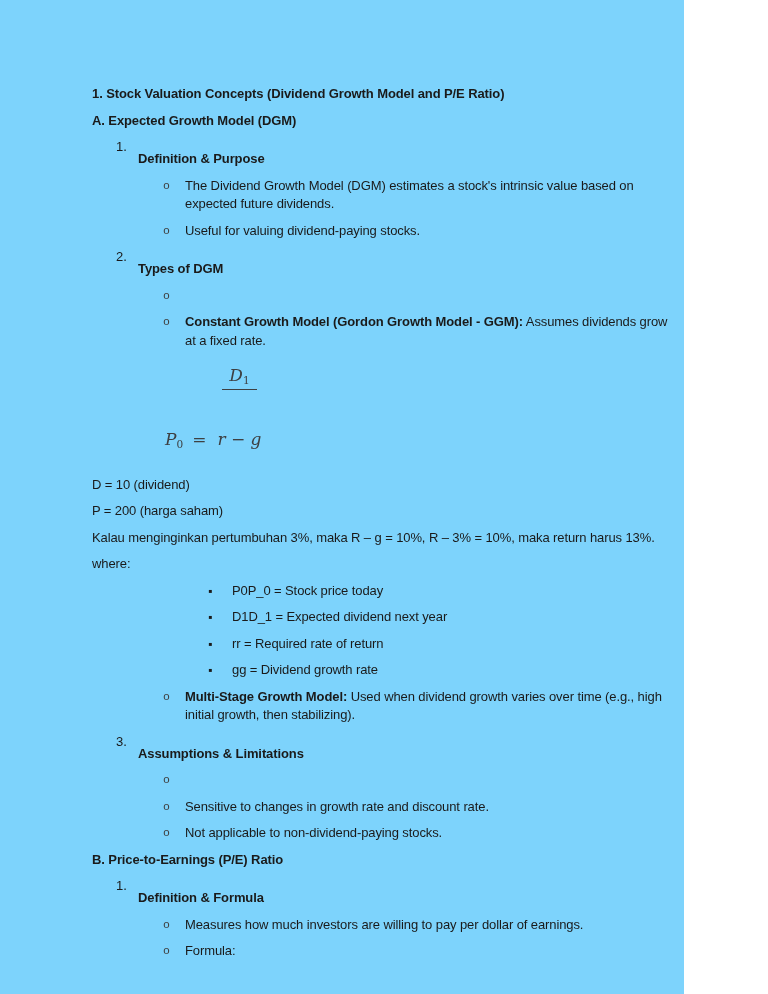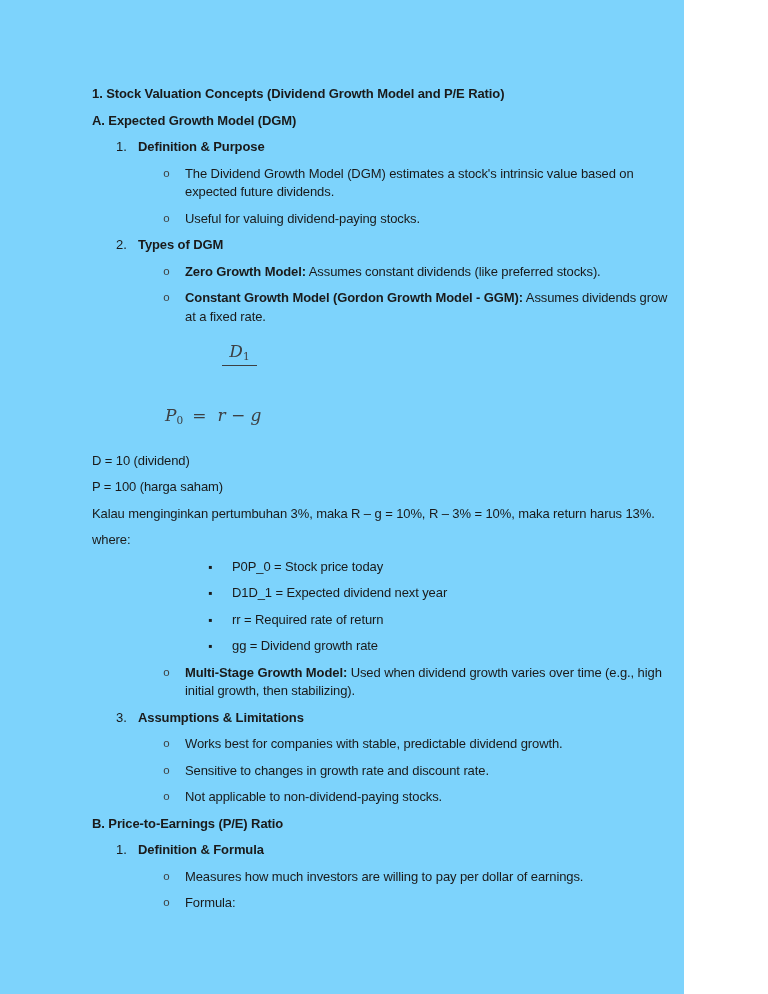--- a/index.html
+++ b/index.html
@@ -22,21 +22,21 @@
     font-size: 13px;
     line-height: 18.5px;
     letter-spacing: -0.1px;
     color: #1a1a1a;
   }
   .blk { margin: 0 0 8px 0; }
   .heading { font-weight: bold; }
   .numbered, .circle, .square { display: flex; align-items: flex-start; }
   .numbered { padding-left: 24px; }
   .numbered .marker { flex: none; width: 22px; }
-  .numbered .txt { font-weight: bold; }
+  .numbered .txt { font-weight: bold; margin-top: 12px; }
   .circle { padding-left: 71px; }
   .circle .marker {
     flex: none; width: 22px;
     font-family: "Liberation Mono", monospace;
     font-size: 11.5px;
     color: #3f3f3f;
     line-height: 18.5px;
   }
   .square { padding-left: 116px; }
   .square .marker {
@@ -101,39 +101,38 @@
       <div class="blk circle">
         <span class="marker">o</span>
         <div class="txt"><span class="seg">Useful for valuing dividend-paying stocks.</span></div>
       </div>
       <div class="blk numbered">
         <span class="marker">2.</span>
         <div class="txt"><span class="seg seg-bold">Types of DGM</span></div>
       </div>
       <div class="blk circle">
         <span class="marker">o</span>
-        <div class="txt"><span class="seg seg-bold">Zero Growth Model:</span><span class="seg"> Assumes constant dividends (like preferred stocks).</span></div>
       </div>
       <div class="blk circle">
         <span class="marker">o</span>
         <div class="txt"><span class="seg seg-bold">Constant Growth Model (Gordon Growth Model - GGM):</span><span class="seg"> Assumes dividends grow at a fixed rate.</span></div>
       </div>
       <div class="formula-block">
         <span class="f-var"><span>P</span><sub class="f-sub">0</sub></span>
         <span class="f-eq">=</span>
         <span class="f-frac">
           <span class="f-num"><span>D</span><sub class="f-sub">1</sub></span>
           <span class="f-den">r − g</span>
         </span>
       </div>
       <div class="blk para">
         <div class="txt"><span class="seg">D = 10 (dividend)</span></div>
       </div>
       <div class="blk para">
-        <div class="txt"><span class="seg">P = 100 (harga saham)</span></div>
+        <div class="txt"><span class="seg">P = 200 (harga saham)</span></div>
       </div>
       <div class="blk para">
         <div class="txt"><span class="seg">Kalau menginginkan pertumbuhan 3%, maka R – g = 10%, R – 3% = 10%, maka return harus 13%.</span></div>
       </div>
       <div class="blk para">
         <div class="txt"><span class="seg">where:</span></div>
       </div>
       <div class="blk square">
         <span class="marker">▪</span>
         <div class="txt"><span class="seg">P0P_0 = Stock price today</span></div>
@@ -153,21 +152,20 @@
       <div class="blk circle">
         <span class="marker">o</span>
         <div class="txt"><span class="seg seg-bold">Multi-Stage Growth Model:</span><span class="seg"> Used when dividend growth varies over time (e.g., high initial growth, then stabilizing).</span></div>
       </div>
       <div class="blk numbered">
         <span class="marker">3.</span>
         <div class="txt"><span class="seg seg-bold">Assumptions &amp; Limitations</span></div>
       </div>
       <div class="blk circle">
         <span class="marker">o</span>
-        <div class="txt"><span class="seg">Works best for companies with stable, predictable dividend growth.</span></div>
       </div>
       <div class="blk circle">
         <span class="marker">o</span>
         <div class="txt"><span class="seg">Sensitive to changes in growth rate and discount rate.</span></div>
       </div>
       <div class="blk circle">
         <span class="marker">o</span>
         <div class="txt"><span class="seg">Not applicable to non-dividend-paying stocks.</span></div>
       </div>
       <div class="blk heading">

